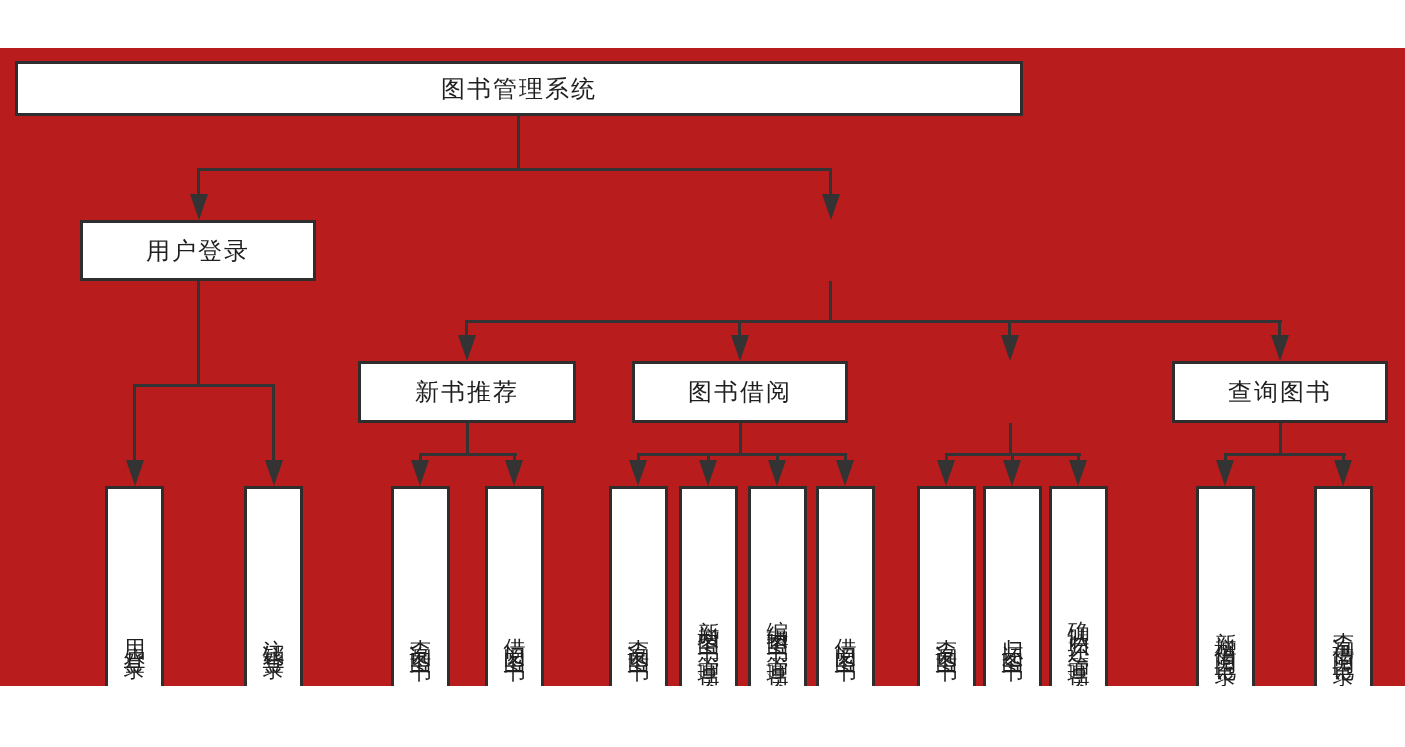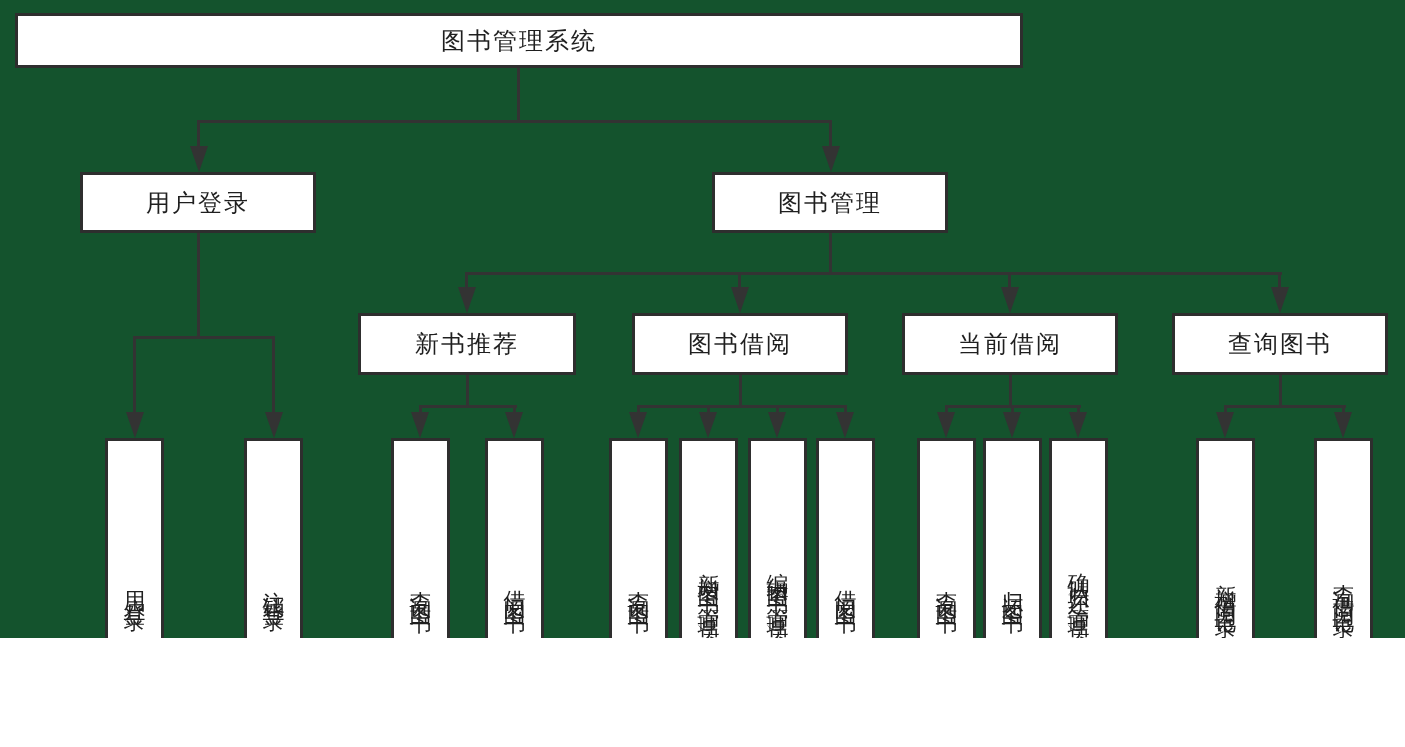--- a/index.html
+++ b/index.html
@@ -1,22 +1,23 @@
 <!DOCTYPE html>
 <html><head>
 <meta charset="utf-8">
 <style>
   html, body { margin: 0; padding: 0; background: #ffffff; }
   #canvas {
     position: relative;
     width: 1405px;
     height: 638px;
-    background: #14532d;
+    background: #b91c1c;
     font-family: "Liberation Sans", "DejaVu Sans", sans-serif;
     overflow: hidden;
+    margin-top: 48px;
   }
   .box {
     position: absolute;
     box-sizing: border-box;
     border: 3px solid #2e2e2e;
     background: #ffffff;
     display: flex;
     align-items: center;
     justify-content: center;
     color: #1f1f1f;
@@ -67,21 +68,20 @@
   <div class="box" style="left:15px; top:13px; width:1008px; height:55px;">图书管理系统</div>
 
   <div class="vline" style="left:517px; top:68px; height:52px;"></div>
   <div class="hline" style="left:197px; top:120px; width:635px;"></div>
   <div class="vline" style="left:197px; top:120px; height:28px;"></div>
   <div class="arrow" style="left:190px; top:146px;"></div>
   <div class="vline" style="left:829px; top:120px; height:28px;"></div>
   <div class="arrow" style="left:822px; top:146px;"></div>
 
   <div class="box" style="left:80px; top:172px; width:236px; height:61px;">用户登录</div>
-  <div class="box" style="left:712px; top:172px; width:236px; height:61px;">图书管理</div>
 
   <div class="vline" style="left:197px; top:233px; height:103px;"></div>
   <div class="hline" style="left:133px; top:336px; width:142px;"></div>
   <div class="vline" style="left:133px; top:336px; height:76px;"></div>
   <div class="arrow" style="left:126px; top:412px;"></div>
   <div class="vline" style="left:272px; top:336px; height:76px;"></div>
   <div class="arrow" style="left:265px; top:412px;"></div>
 
   <div class="vline" style="left:829px; top:233px; height:39px;"></div>
   <div class="hline" style="left:466px; top:272px; width:816px;"></div>
@@ -89,21 +89,20 @@
   <div class="arrow" style="left:458px; top:287px;"></div>
   <div class="vline" style="left:738px; top:272px; height:15px;"></div>
   <div class="arrow" style="left:731px; top:287px;"></div>
   <div class="vline" style="left:1008px; top:272px; height:15px;"></div>
   <div class="arrow" style="left:1001px; top:287px;"></div>
   <div class="vline" style="left:1278px; top:272px; height:15px;"></div>
   <div class="arrow" style="left:1271px; top:287px;"></div>
 
   <div class="box" style="left:358px; top:313px; width:218px; height:62px;">新书推荐</div>
   <div class="box" style="left:632px; top:313px; width:216px; height:62px;">图书借阅</div>
-  <div class="box" style="left:902px; top:313px; width:216px; height:62px;">当前借阅</div>
   <div class="box" style="left:1172px; top:313px; width:216px; height:62px;">查询图书</div>
 
   <div class="vline" style="left:466px; top:375px; height:30px;"></div>
   <div class="hline" style="left:419px; top:405px; width:98px;"></div>
   <div class="vline" style="left:419px; top:405px; height:8px;"></div>
   <div class="arrow" style="left:411px; top:412px;"></div>
   <div class="vline" style="left:513px; top:405px; height:8px;"></div>
   <div class="arrow" style="left:505px; top:412px;"></div>
 
   <div class="vline" style="left:739px; top:375px; height:30px;"></div>

